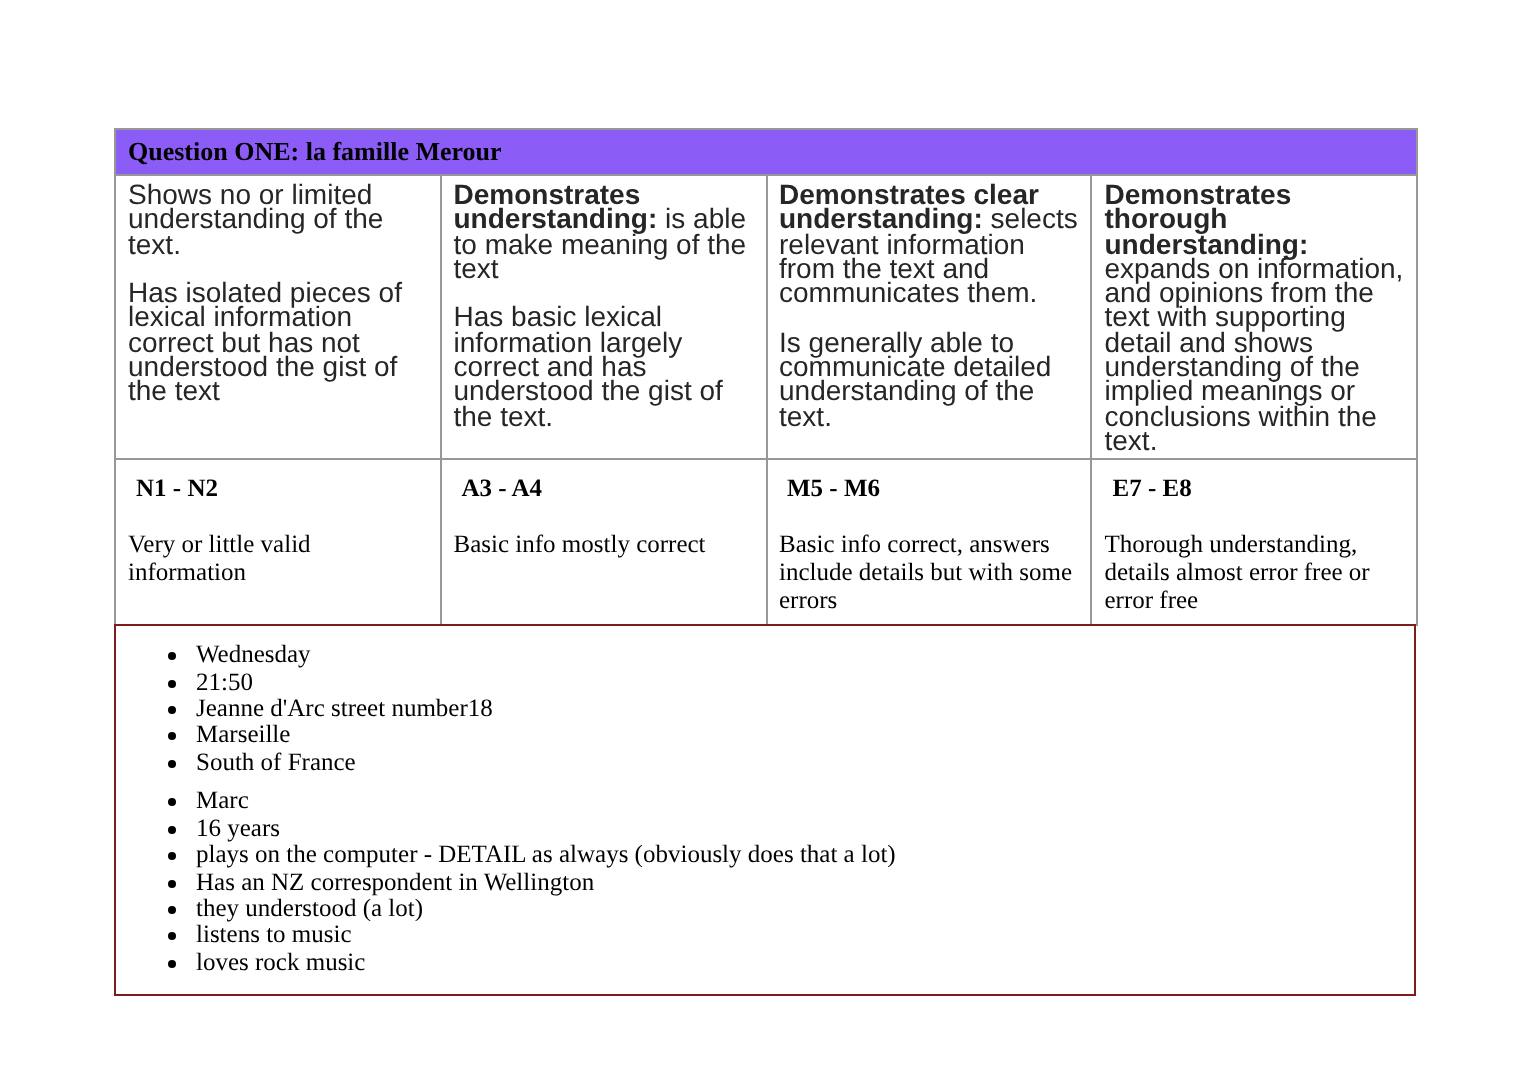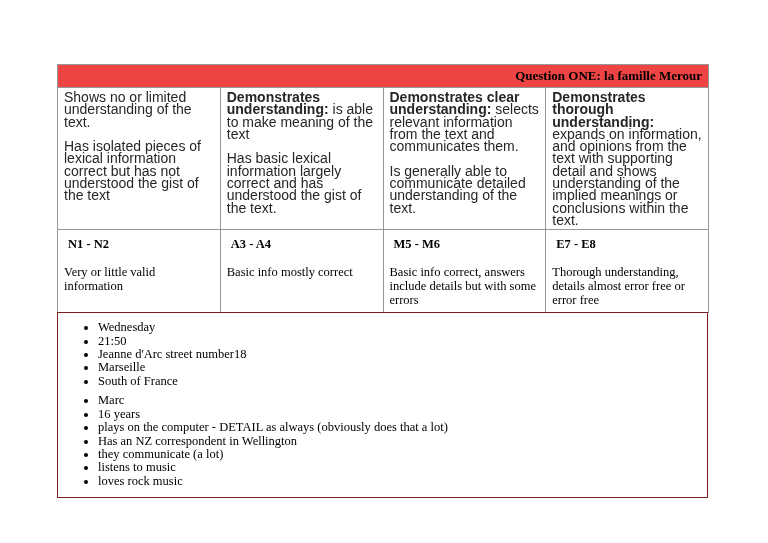--- a/index.html
+++ b/index.html
@@ -21,27 +21,26 @@
     width: 100%;
     border-collapse: collapse;
     table-layout: fixed;
   }
   table.rubric td {
     border: 1px solid #979797;
     vertical-align: top;
     padding: 3px 6px;
   }
   td.title-cell {
-    background: #ef4444;
+    background: #8b5cf6;
     font-family: "Liberation Serif", serif;
     font-weight: bold;
     font-size: 13px;
     height: 16px;
     line-height: 15px;
-    text-align: right;
   }
   td.desc-cell {
     font-family: "Liberation Sans", sans-serif;
     font-size: 14px;
     line-height: 12.3px;
     color: #262626;
     height: 110px;
   }
   .desc-cell p { margin: 0; }
   .desc-cell p.second { margin-top: 12.3px; }
@@ -133,19 +132,19 @@
       <li>21:50</li>
       <li>Jeanne d'Arc street number18</li>
       <li>Marseille</li>
       <li>South of France</li>
     </ul>
     <ul class="group2">
       <li>Marc</li>
       <li>16 years</li>
       <li>plays on the computer - DETAIL as always (obviously does that a lot)</li>
       <li>Has an NZ correspondent in Wellington</li>
-      <li>they communicate (a lot)</li>
+      <li>they understood (a lot)</li>
       <li>listens to music</li>
       <li>loves rock music</li>
     </ul>
   </div>
 
 </div>
 
 </body></html>

